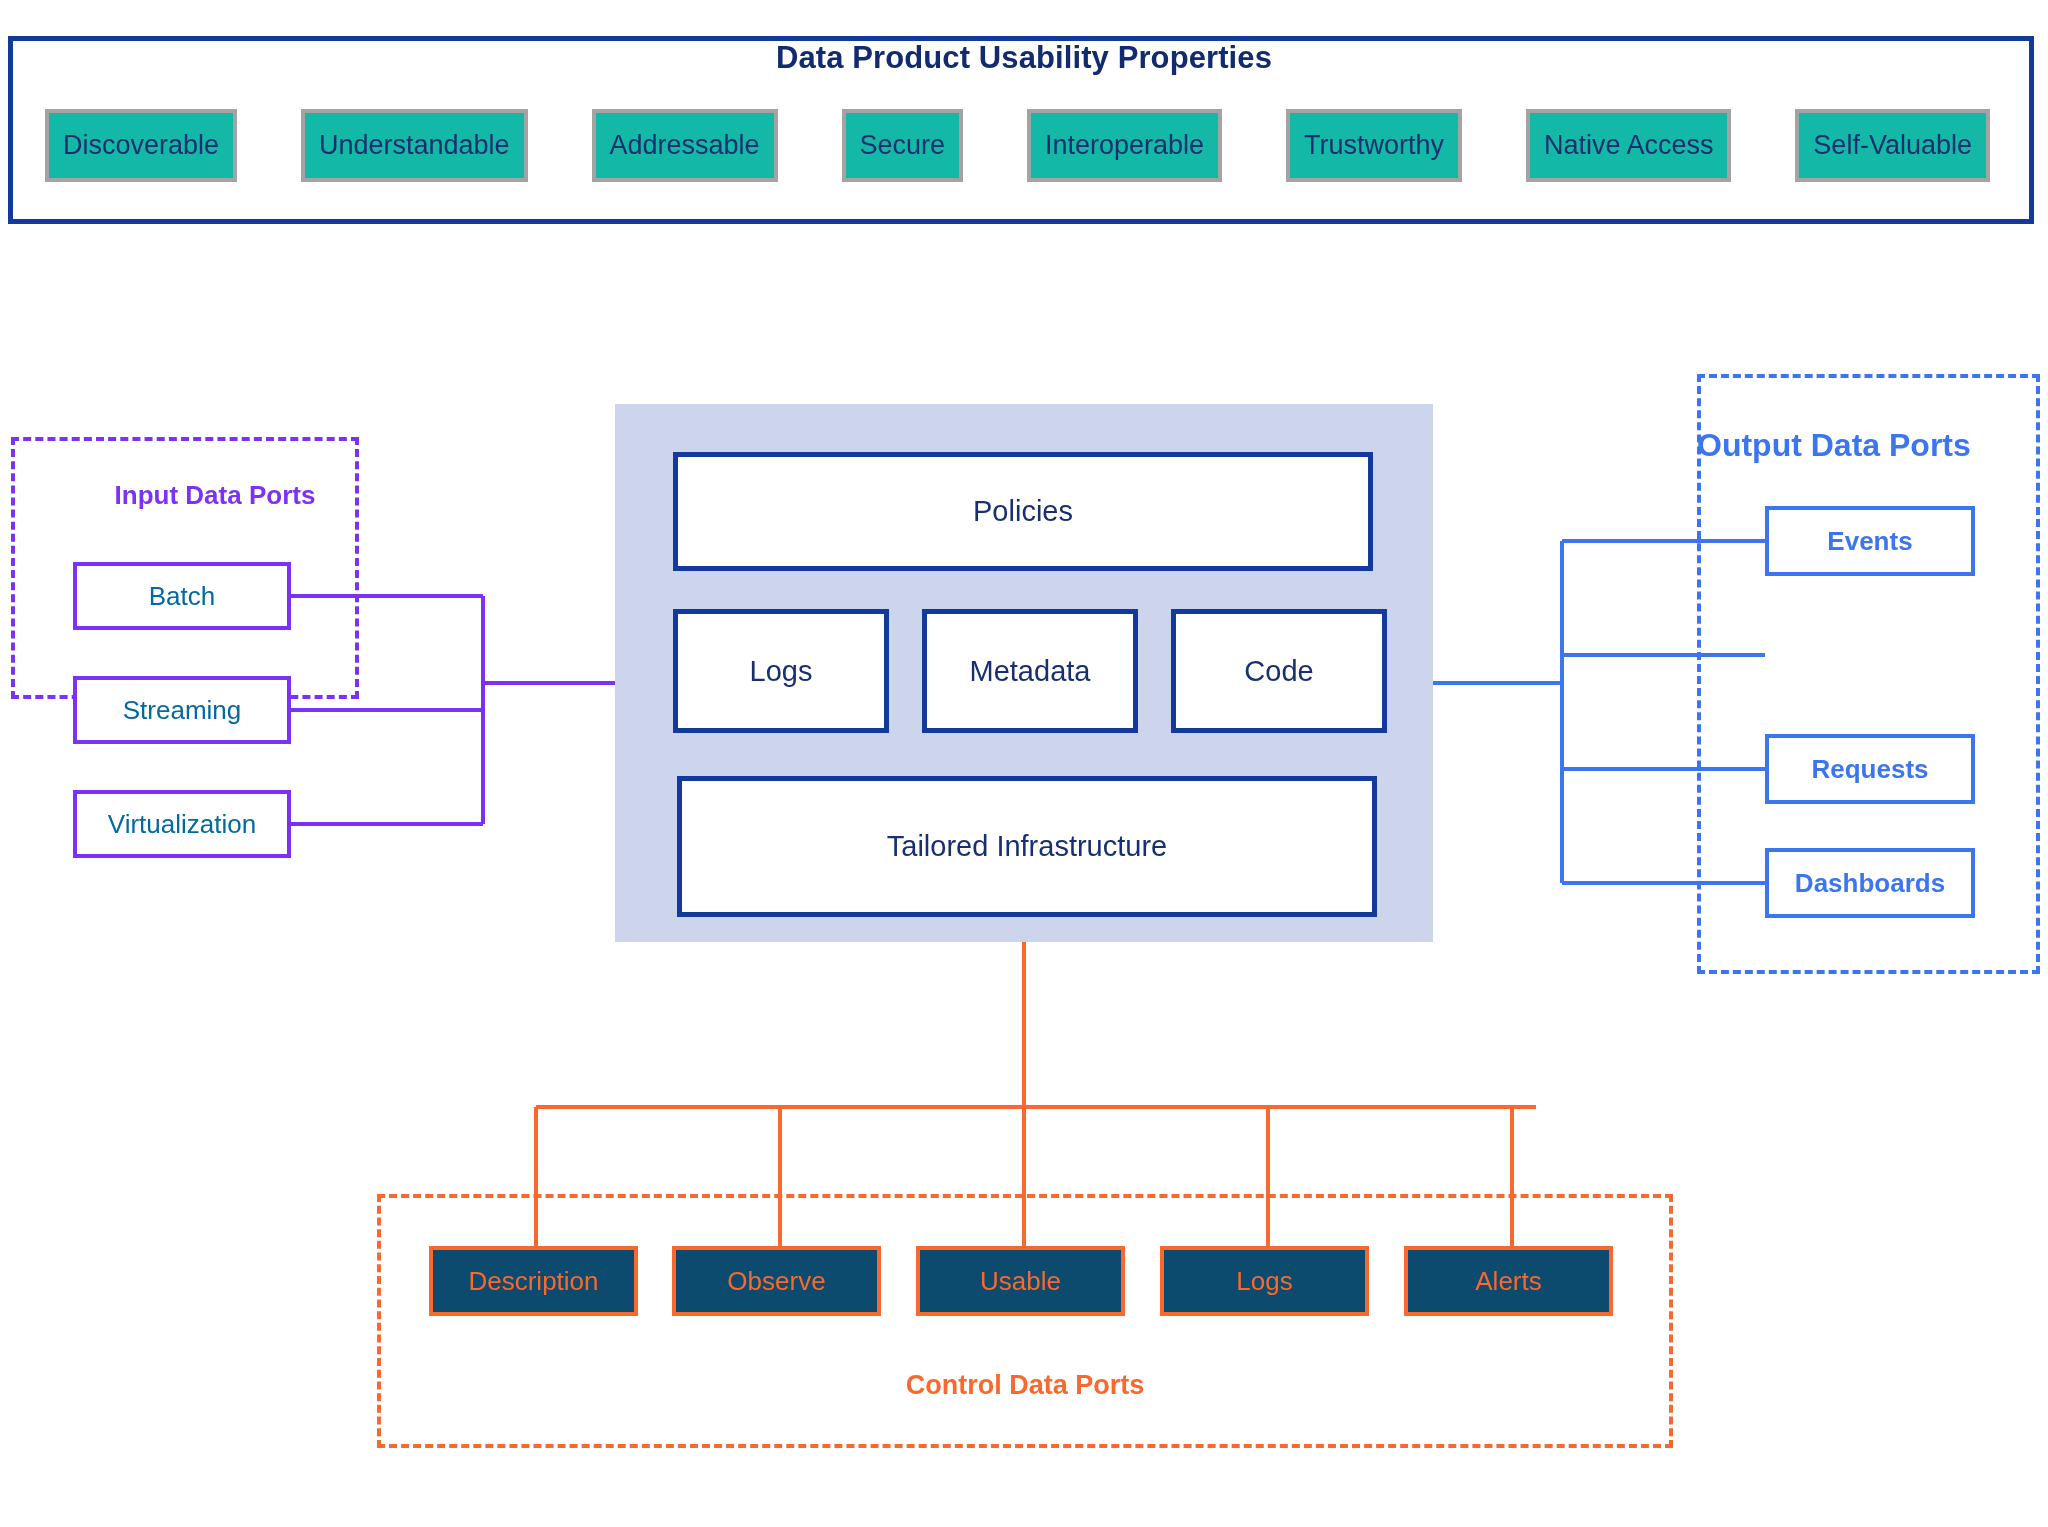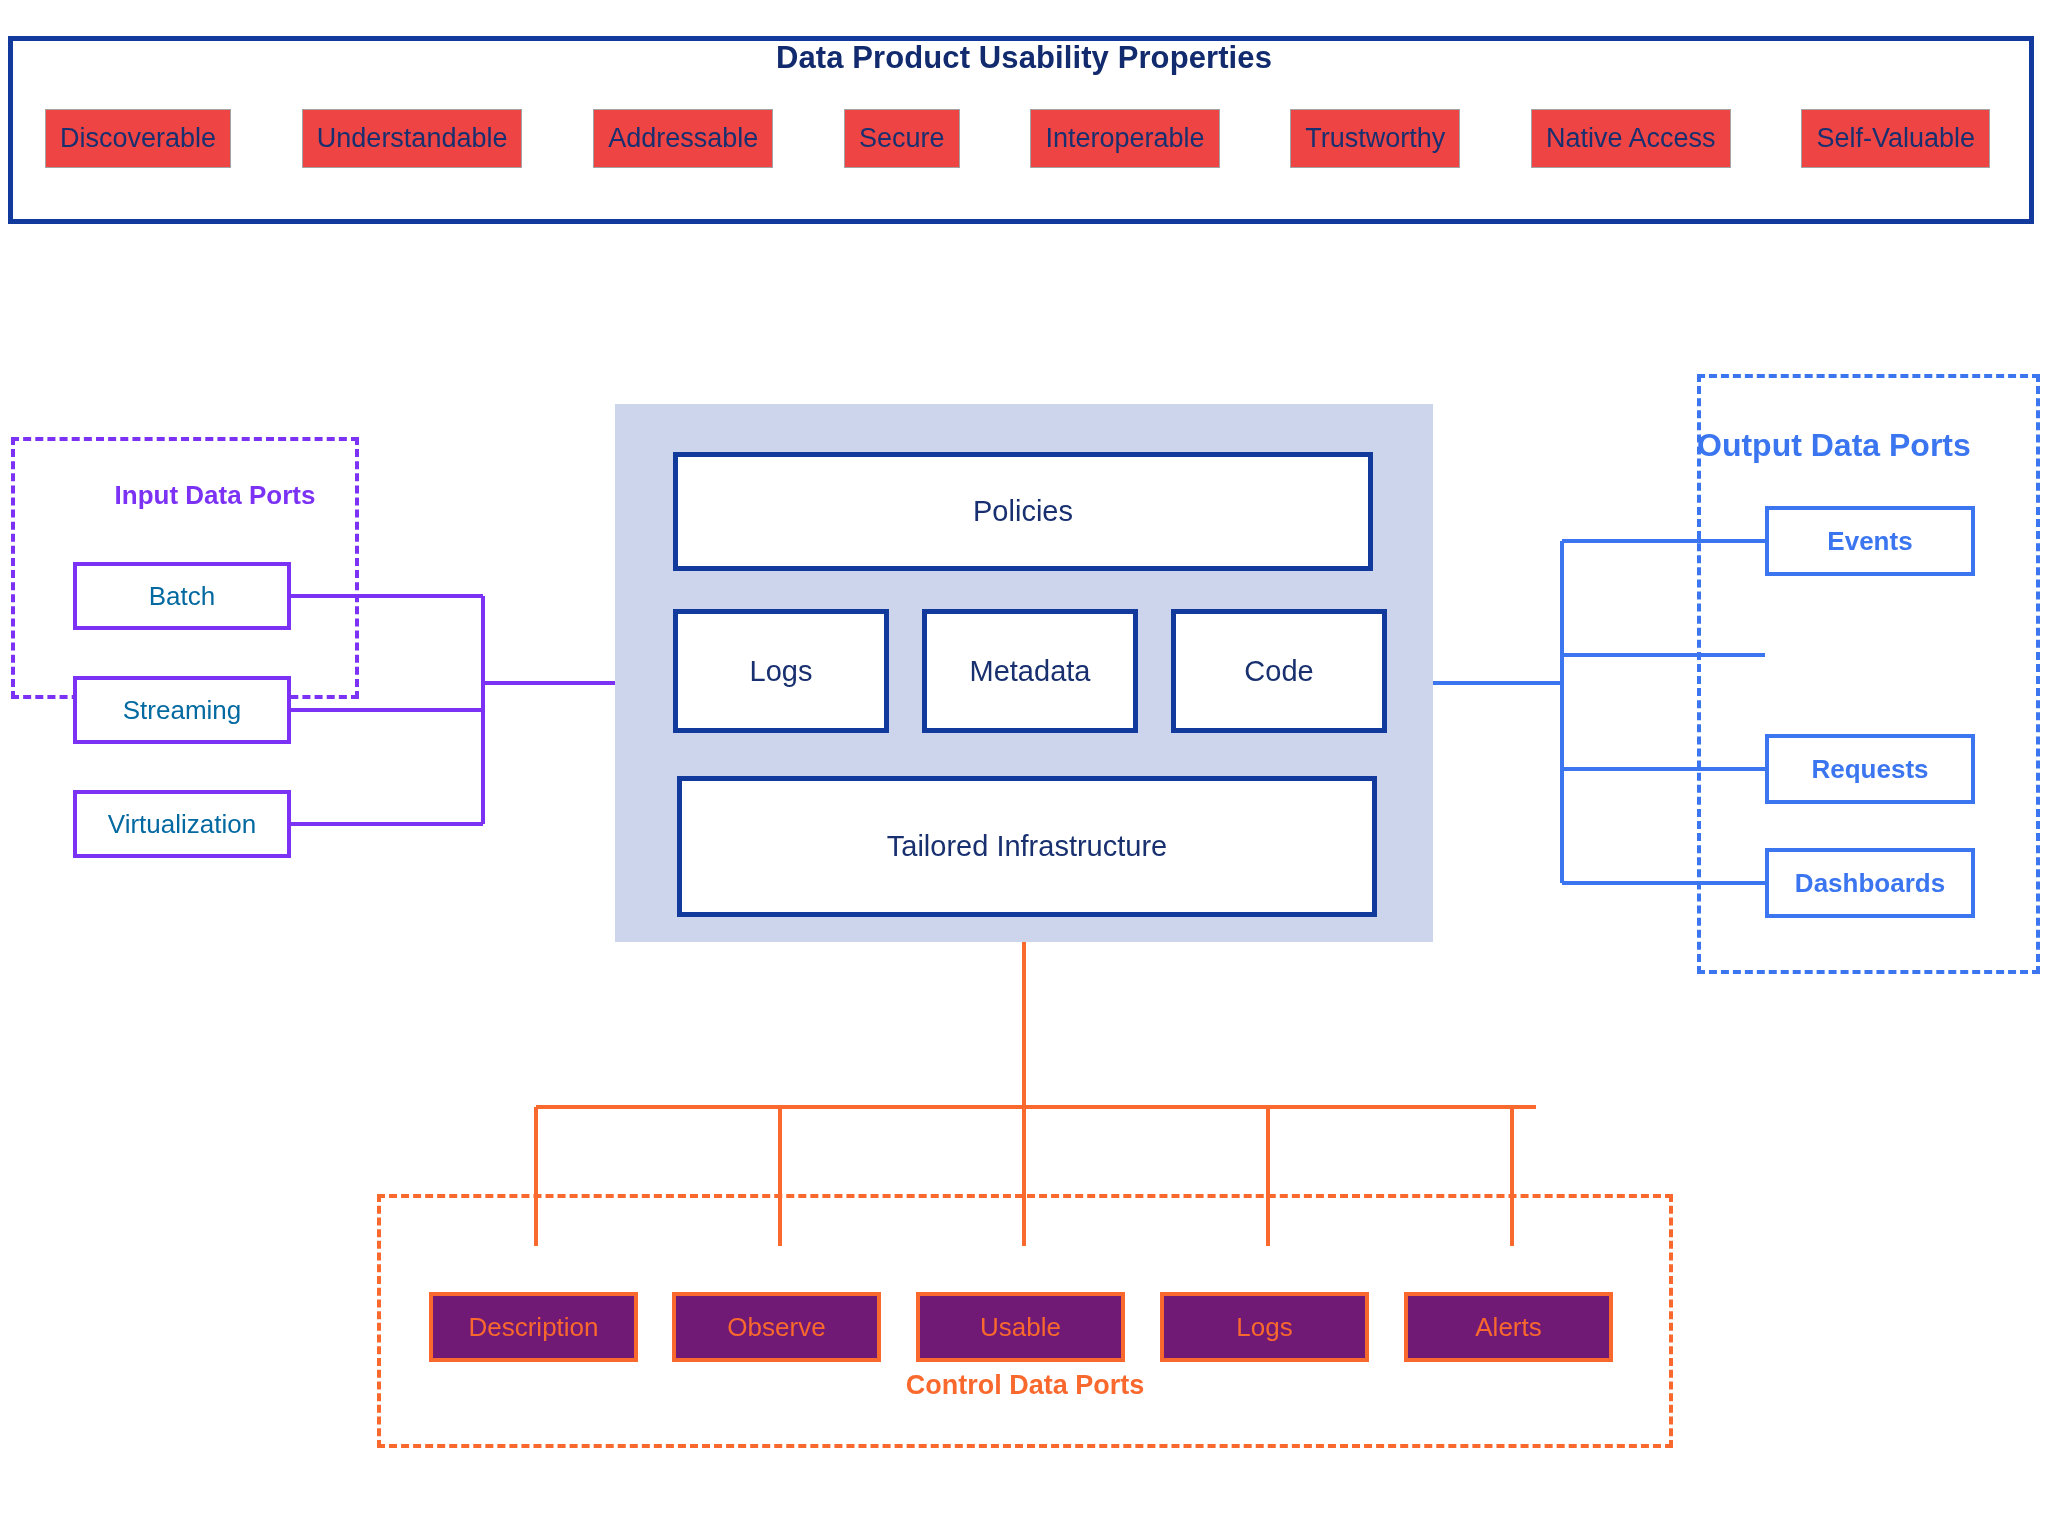--- a/index.html
+++ b/index.html
@@ -43,24 +43,24 @@
   #usability-chips {
     position: absolute;
     left: 45px;
     top: 109px;
     width: 1945px;
     display: flex;
     justify-content: space-between;
     align-items: flex-start;
   }
   .chip {
-    height: 59px;
-    border: 1px solid #a3a3a3;
-    box-sizing: border-box;
-    background: #ef4444;
+    height: 73px;
+    border: 4px solid #a3a3a3;
+    box-sizing: border-box;
+    background: #14b8a6;
     display: flex;
     align-items: center;
     justify-content: center;
     padding: 0 14px;
     font-size: 27px;
     color: #18306f;
     white-space: nowrap;
   }
 
   
@@ -186,27 +186,26 @@
     font-weight: bold;
     color: #f9682c;
   }
   .port-ctl {
     position: absolute;
     top: 1246px;
     width: 209px;
     height: 70px;
     border: 4px solid #f9682c;
     box-sizing: border-box;
-    background: #701a75;
+    background: #0c4a6e;
     display: flex;
     align-items: center;
     justify-content: center;
     font-size: 26px;
     color: #f9682c;
-    margin-top: 46px;
   }
   #port-description { left: 429px; }
   #port-observe     { left: 672px; }
   #port-usable      { left: 916px; }
   #port-logs        { left: 1160px; }
   #port-alerts      { left: 1404px; }
 
   
   #connectors {
     position: absolute;

